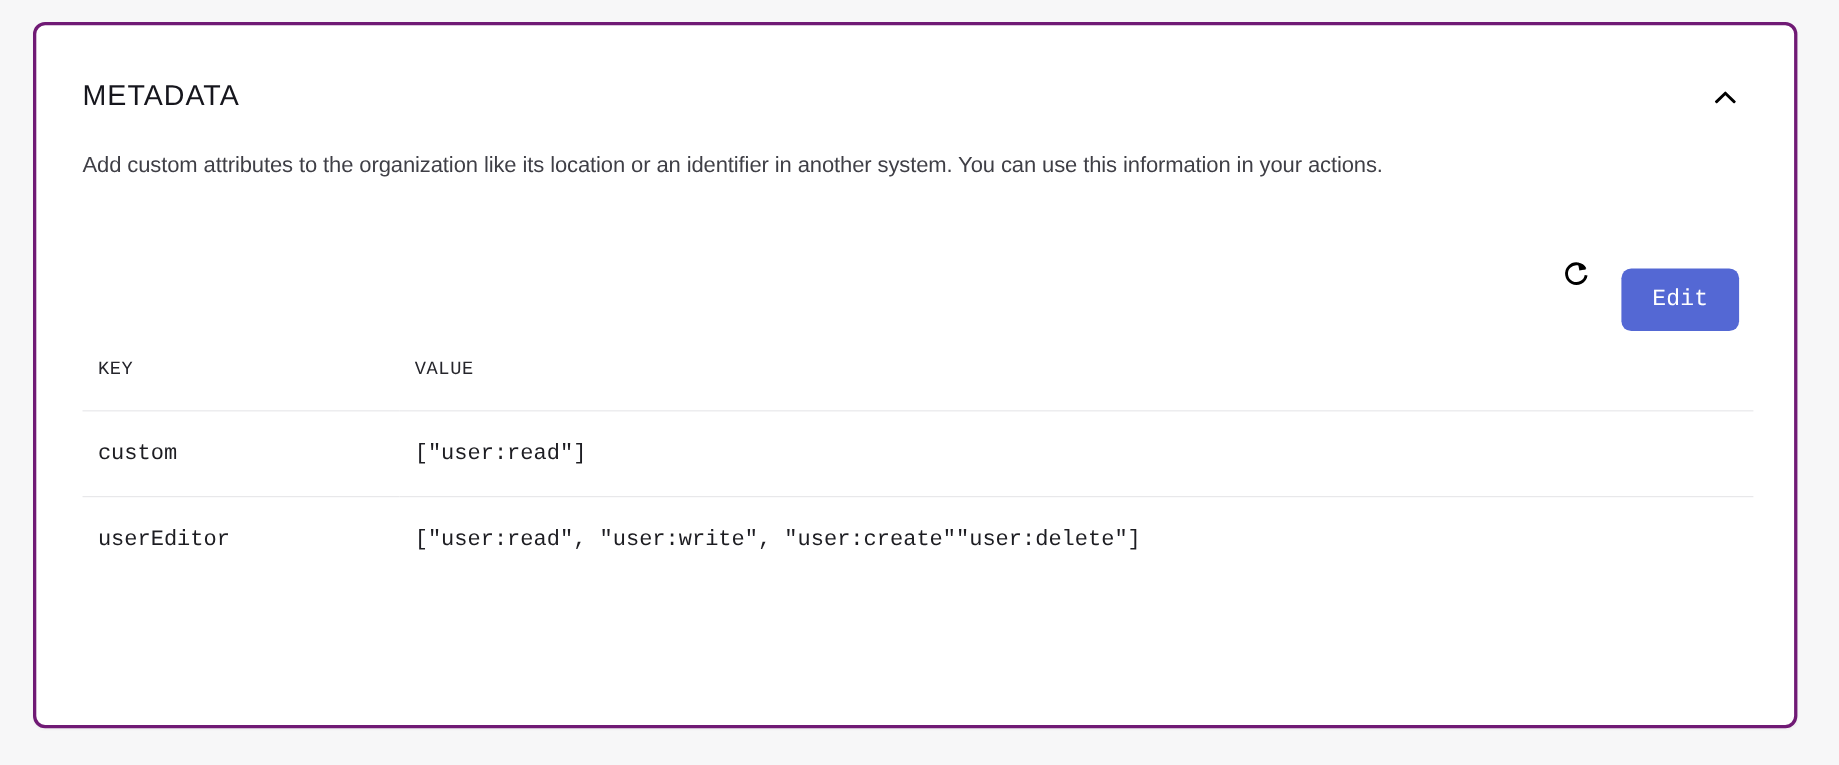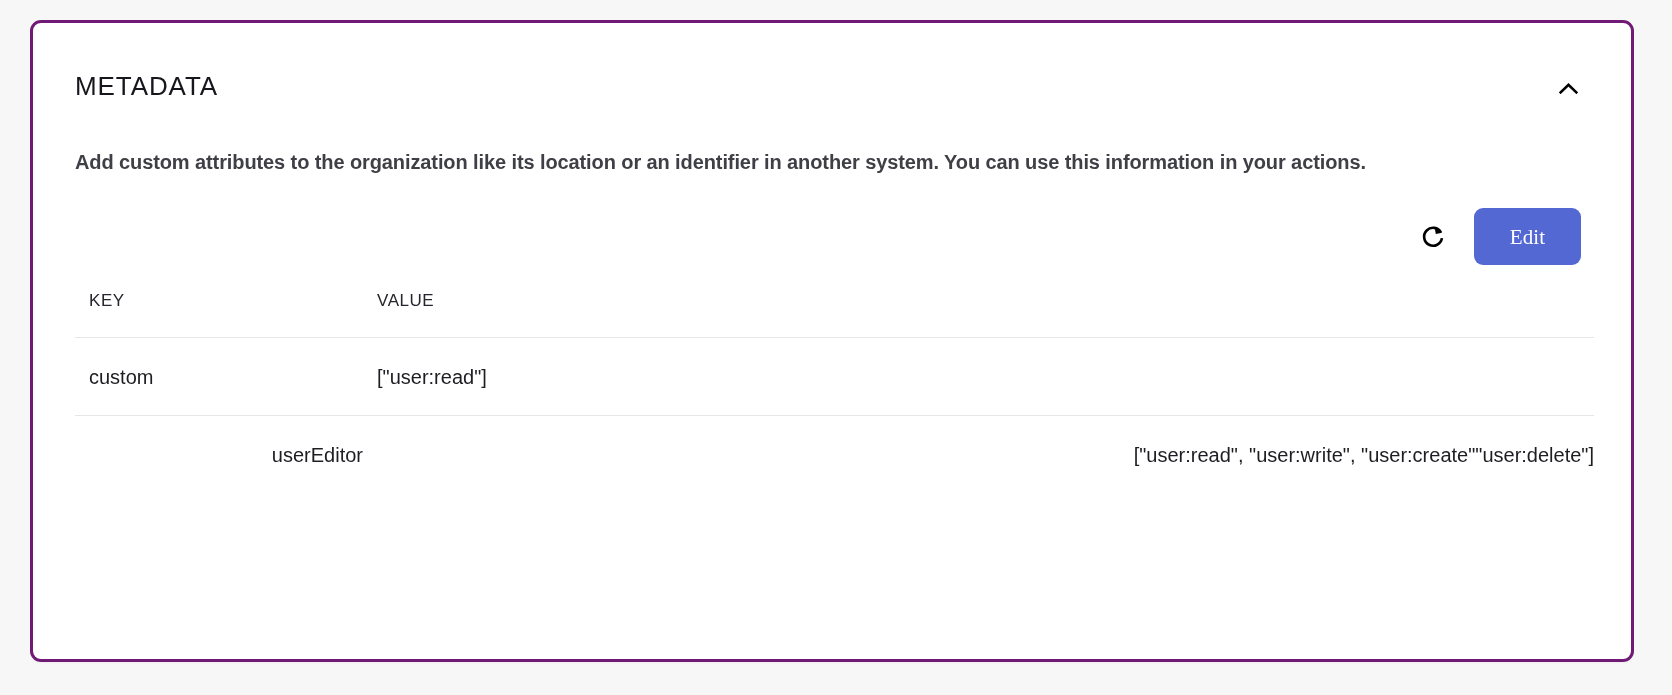--- a/index.html
+++ b/index.html
@@ -61,25 +61,25 @@
   }
 
   .chevron-up {
     display: block;
     width: 19px;
     height: 11px;
   }
 
   
   .card-description {
-    margin-top: 46px;
+    margin-top: 34px;
     font-size: 20px;
     line-height: 27px;
     color: #3f3f46;
-    font-weight: 700;
+    font-weight: 400;
     letter-spacing: -0.1px;
   }
 
   
   .actions {
     margin-top: 32px;
     display: flex;
     align-items: center;
     justify-content: flex-end;
     gap: 22px;
@@ -98,40 +98,42 @@
     padding: 0;
   }
 
   .refresh-icon { display: block; width: 25px; height: 25px; }
 
   .edit-btn {
     background: #5468d4;
     color: #ffffff;
     border: none;
     border-radius: 9px;
-    font-family: Liberation Serif, serif;
+    font-family: Liberation Mono, monospace;
     font-size: 21px;
     line-height: 24px;
     font-weight: 400;
     letter-spacing: 0.1px;
     padding: 0 25px;
     height: 57px;
     min-width: 107px;
     cursor: pointer;
     display: flex;
     align-items: center;
     justify-content: center;
+    margin-top: 48px;
   }
 
   
   .meta-table {
     margin-top: 26px;
     width: 1519px;
     border-collapse: collapse;
     table-layout: fixed;
+    font-family: Liberation Mono, monospace;
   }
 
   .meta-table th {
     text-align: left;
     font-size: 17px;
     line-height: 20px;
     font-weight: 400;
     letter-spacing: 0.55px;
     color: #26262c;
     text-transform: uppercase;
@@ -145,21 +147,21 @@
     line-height: 24px;
     font-weight: 400;
     color: #1d1d22;
     padding: 27px 0 26px 14px;
     border-bottom: 1px solid #e6e6e8;
     overflow: hidden;
     white-space: nowrap;
     text-overflow: ellipsis;
   }
 
-  .meta-table tr:last-child td { border-bottom: none; text-align: right; }
+  .meta-table tr:last-child td { border-bottom: none; }
 
   .col-key { width: 288px; }
   .col-value { width: auto; }
 </style>
 </head>
 <body>
 
 <div class="page">
 
   <section class="card">

